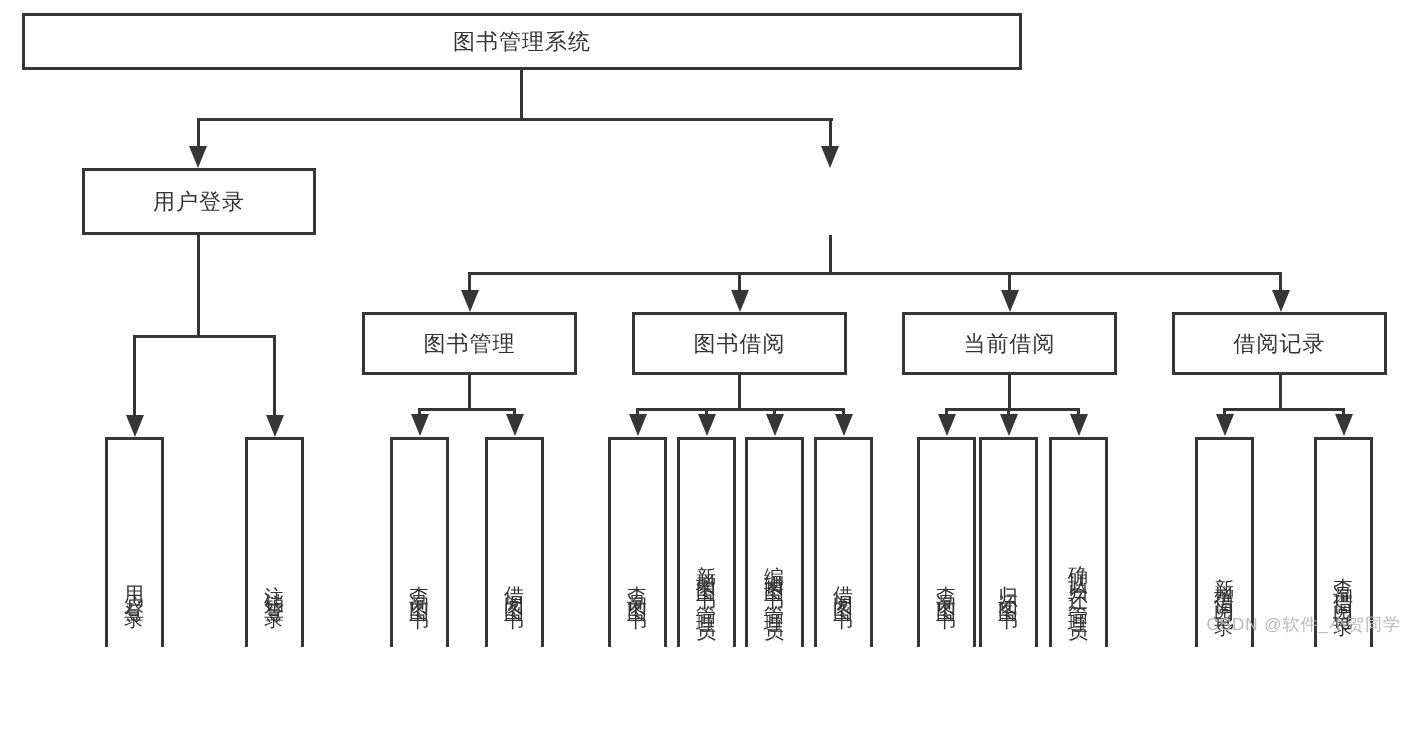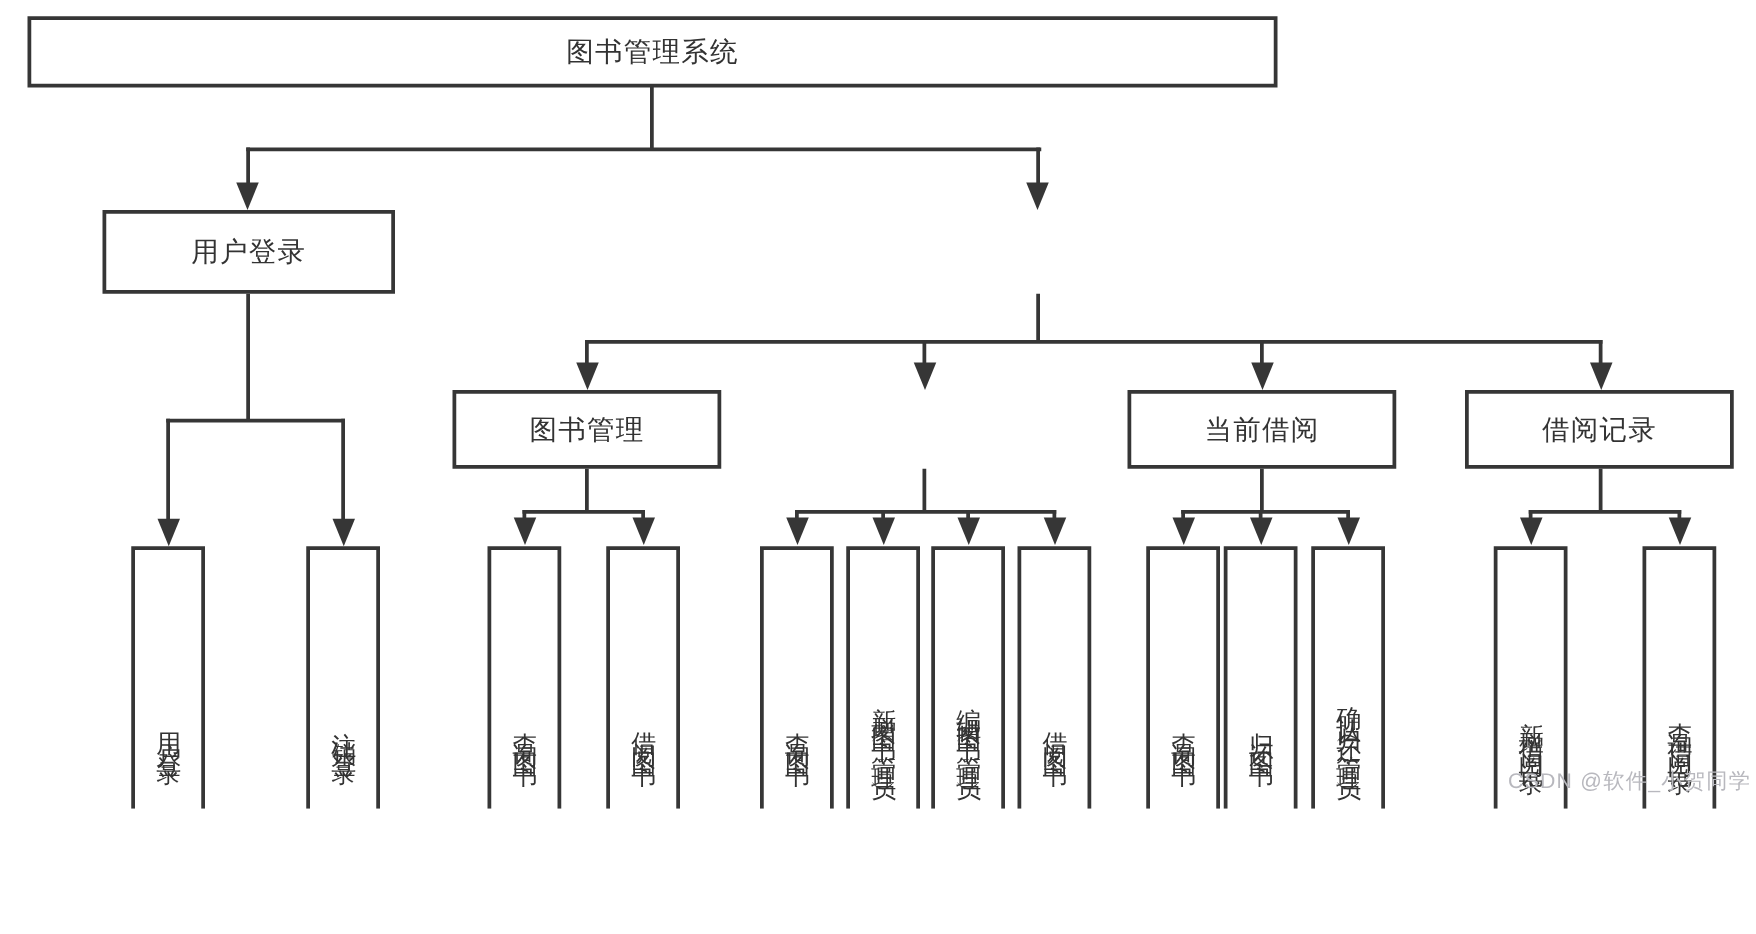--- a/index.html
+++ b/index.html
@@ -99,20 +99,23 @@
   <div class="v" style="left:738px;top:272px;height:22px;"></div>
   <div class="arr" style="left:730.5px;top:290px;"></div>
   <div class="v" style="left:1008px;top:272px;height:22px;"></div>
   <div class="arr" style="left:1000.5px;top:290px;"></div>
   <div class="v" style="left:1279px;top:272px;height:22px;"></div>
   <div class="arr" style="left:1271.5px;top:290px;"></div>
 
   <div class="box" style="left:362px;top:312px;width:215px;height:63px;">
     <span>图书管理</span>
   </div>
+  <div class="box" style="left:632px;top:312px;width:215px;height:63px;">
+    <span>图书借阅</span>
+  </div>
   <div class="box" style="left:902px;top:312px;width:215px;height:63px;justify-content:center;">
     <span>当前借阅</span>
   </div>
   <div class="box" style="left:1172px;top:312px;width:215px;height:63px;">
     <span>借阅记录</span>
   </div>
 
   <div class="v" style="left:468px;top:375px;height:35px;"></div>
   <div class="h" style="left:418px;top:408px;width:98px;"></div>
   <div class="v" style="left:418px;top:408px;height:8px;"></div>

